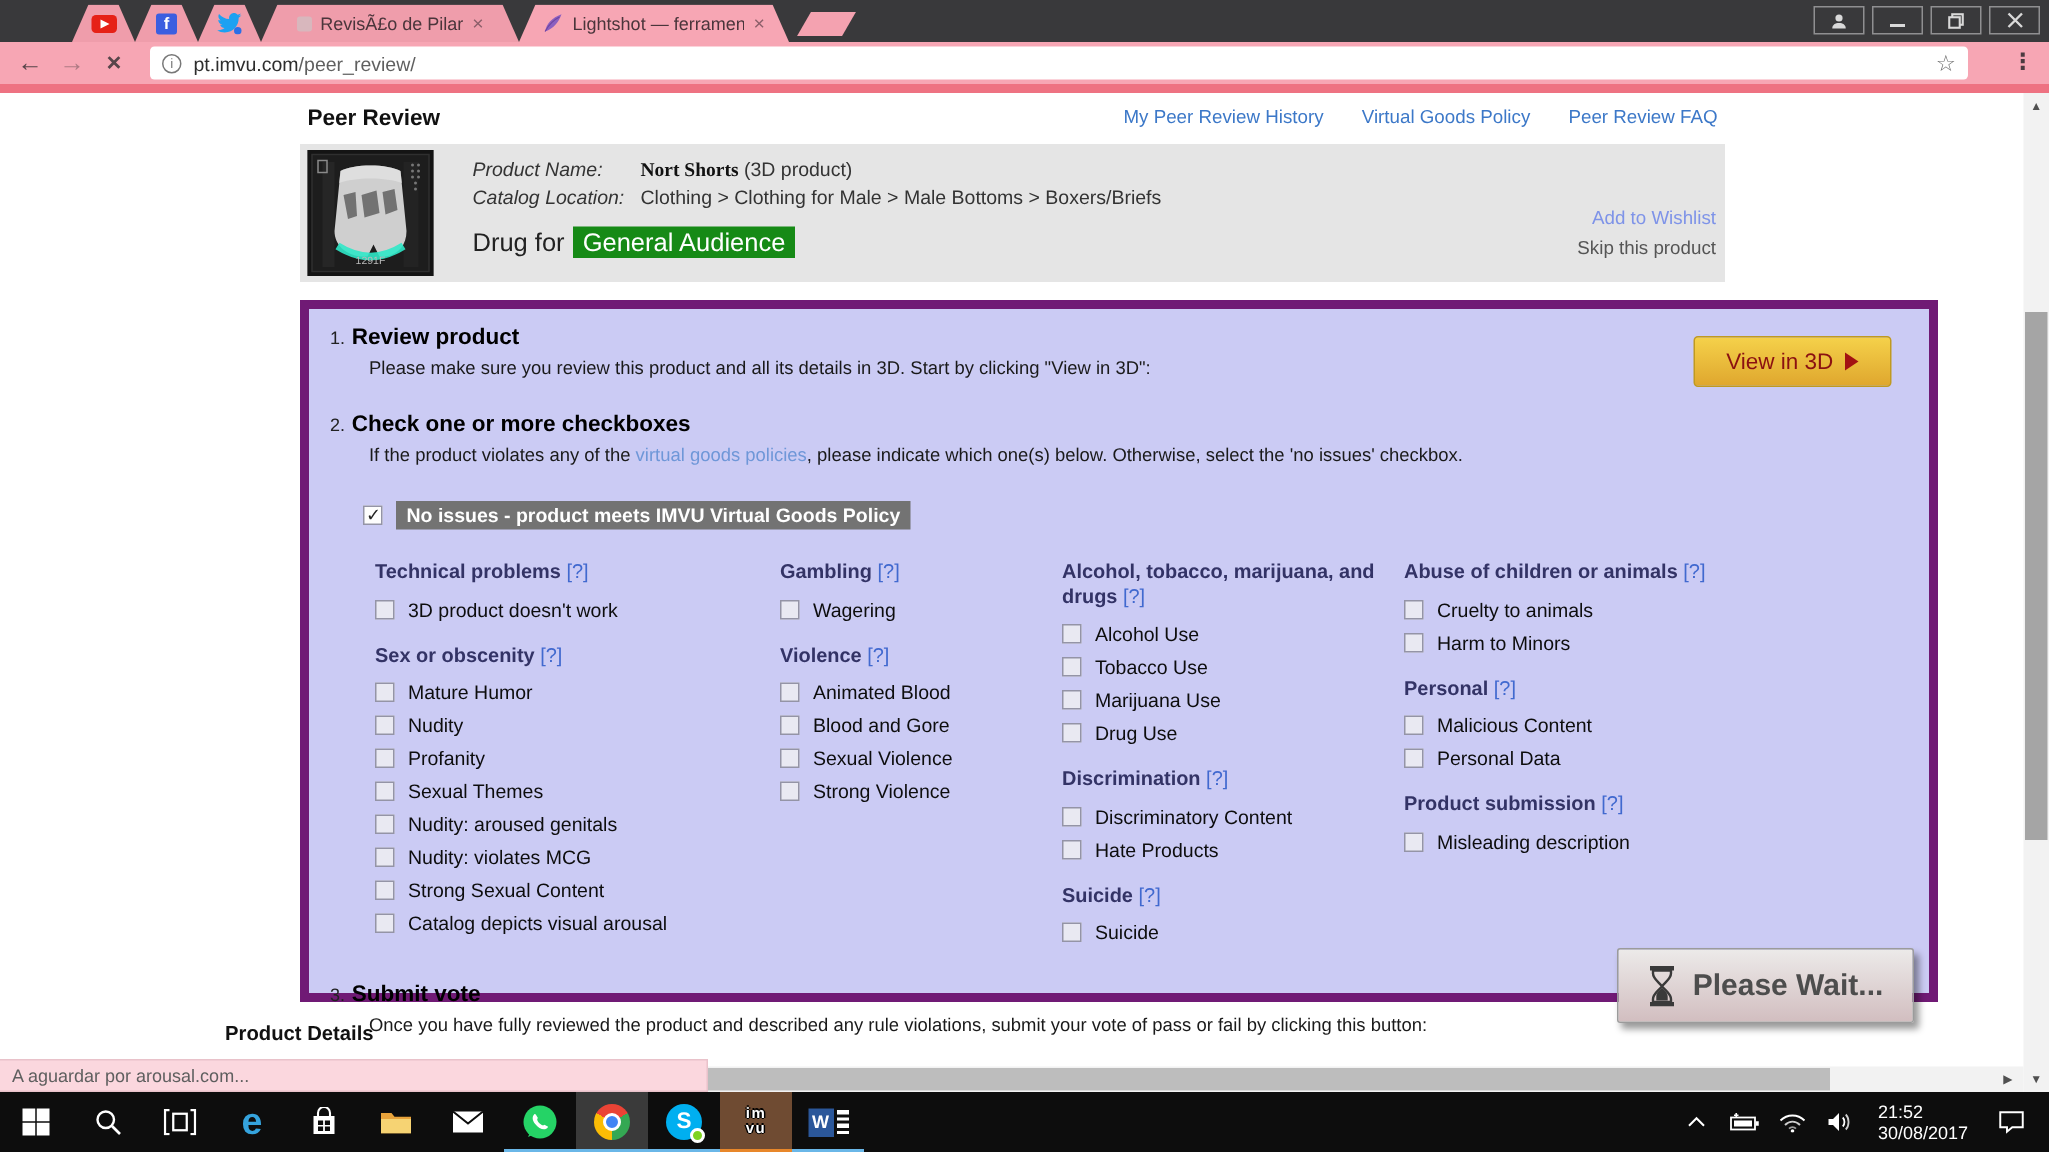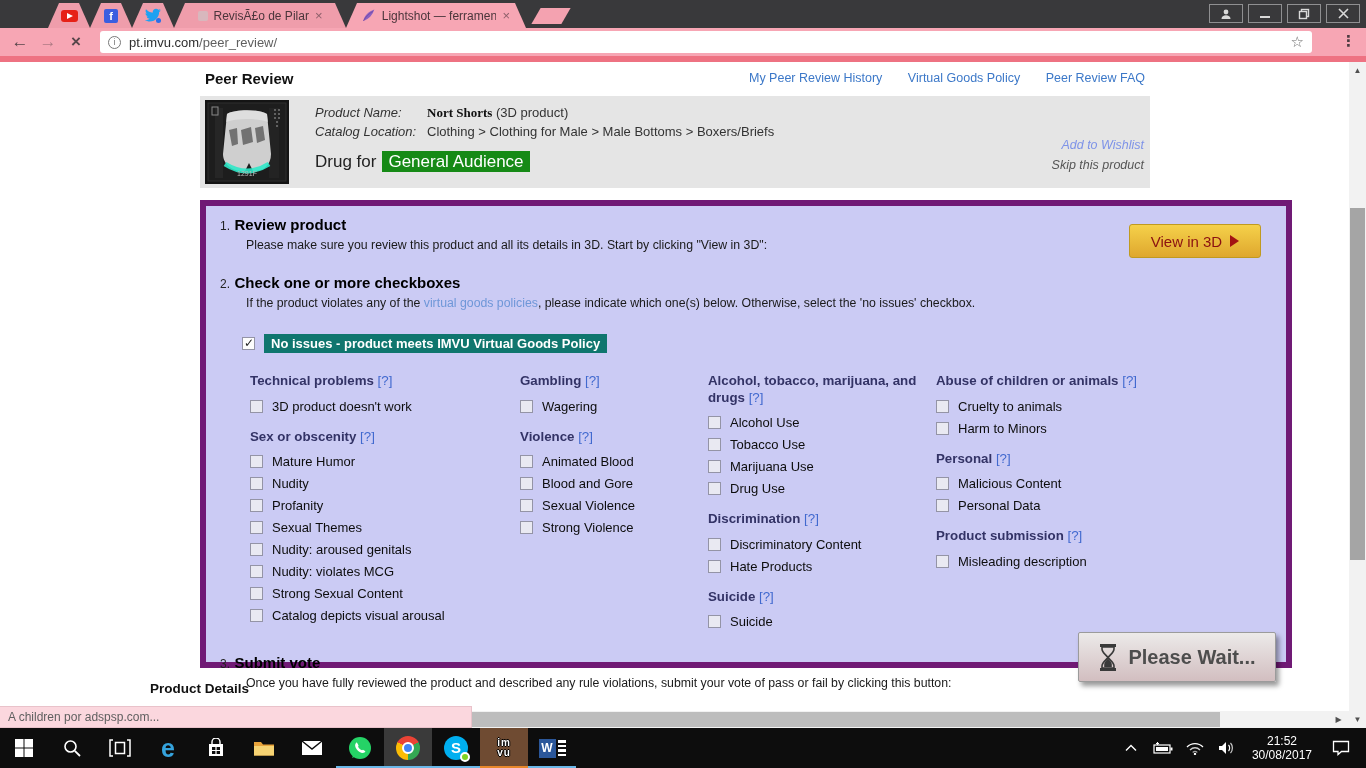--- a/index.html
+++ b/index.html
@@ -43,39 +43,39 @@
   #hdr-links a{color:#3c78c8;text-decoration:none;margin-left:22px;}
 
   #prod-band{position:absolute;left:200px;top:34px;width:950px;height:92px;background:#e5e5e5;}
   #thumb{position:absolute;left:5px;top:4px;width:84px;height:84px;background:#111;}
   .p-rows{position:absolute;left:115px;top:9px;font-size:13px;color:#333;}
   .p-row{margin-bottom:3px;}
   .p-row b{color:#111;font-family:Liberation Serif, serif;}
   .p-label{display:inline-block;min-width:112px;font-style:italic;}
   #rated-line{position:absolute;left:115px;top:56px;font-size:17px;color:#222;}
   #rated-badge{background:#168a16;color:#fff;font-weight:normal;padding:1px 6px;margin-left:6px;}
-  #wishlist{position:absolute;right:6px;top:42px;text-align:right;font-size:12.5px;font-style:italic;}
+  #wishlist{position:absolute;right:6px;top:42px;text-align:right;font-size:12.5px;}
   #wishlist a{color:#7e93e8;text-decoration:none;display:block;margin-bottom:6px;}
   #skip{color:#555;}
 
   #panel{position:absolute;left:200px;top:138px;width:1092px;height:468px;background:#cbcbf4;border:6px solid #701a75;padding:10px 12px 0 14px;}
   .stepnum{font-size:12px;color:#222;}
   .steptitle{font-size:15px;font-weight:bold;color:#000;}
   .stepdesc{margin:4px 0 0 26px;font-size:12.3px;color:#1a1a1a;}
   .stepdesc a{color:#6f97d8;text-decoration:none;}
   #view3d{position:absolute;right:13px;top:8px;width:132px;height:34px;
     background:linear-gradient(180deg,#f5d14a,#dfa72e);border:1px solid #c09a20;border-radius:3px;
     color:#8b1111;font-size:15px;display:flex;align-items:center;justify-content:center;gap:8px;}
   #view3d .tri{width:0;height:0;border-left:9px solid #a31212;border-top:6px solid transparent;border-bottom:6px solid transparent;}
   #step2{margin-top:22px;}
   #noissues{margin:24px 0 0 22px;display:flex;align-items:center;gap:9px;}
   .cb{width:13px;height:13px;background:#e9e9f2;border:1px solid #9494a6;display:inline-block;flex:0 0 auto;}
   .cb.checked{background:#fdfdfd;position:relative;}
   .cb.checked:after{content:"✓";position:absolute;left:1px;top:-2px;font-size:12px;font-weight:bold;color:#222;}
-  #noissues-badge{background:#0f766e;color:#fff;font-weight:bold;font-size:13px;padding:2px 7px;}
+  #noissues-badge{background:#737373;color:#fff;font-weight:bold;font-size:13px;padding:2px 7px;}
   #cb-columns{display:flex;margin:20px 0 0 30px;}
   .cb-col{flex:0 0 auto;}
   .cb-col.c0{width:270px;} .cb-col.c1{width:188px;} .cb-col.c2{width:228px;} .cb-col.c3{width:224px;}
   .cb-group{margin-bottom:15px;}
   .cb-head{font-size:13.3px;font-weight:bold;color:#333366;margin-bottom:9px;padding-right:10px;line-height:1.25;}
   .cb-head .help{font-weight:normal;color:#4169cf;text-decoration:none;}
   .cb-row{display:flex;align-items:center;gap:9px;margin-bottom:7px;}
   .cb-lab{font-size:13px;color:#0d0d0d;}
   #step3{position:relative;margin-top:10px;}
   #wait-btn{position:absolute;right:-2px;top:-22px;width:198px;height:50px;
@@ -96,21 +96,21 @@
 
   
   #taskbar{position:absolute;left:0;top:728px;width:1366px;height:40px;background:#0d0d0d;display:flex;}
   #taskbar-apps{display:flex;}
   .tb-app{width:48px;height:40px;position:relative;display:flex;align-items:center;justify-content:center;}
   .tb-app.active{background:#3a3a3a;}
   .tb-underline{position:absolute;left:0;bottom:0;width:48px;height:2px;}
   .tb-ic{display:flex;align-items:center;justify-content:center;}
   #tray{margin-left:auto;display:flex;align-items:center;gap:10px;padding-right:10px;color:#fff;}
   .tray-ic{display:flex;align-items:center;justify-content:center;width:22px;}
-  #clock{text-align:center;font-size:12px;line-height:14px;margin:0 4px;}
+  #clock{text-align:left;font-size:12px;line-height:14px;margin:0 4px;}
 </style>
 </head>
 <body>
 
 <div id="frame">
   <div class="tabs">
     <div class="tab pinned">
       <span class="yt"></span>
     </div>
     <div class="tab pinned">
@@ -408,21 +408,21 @@
 
 <div id="vscroll">
   <div class="sb-arrow" style="top:0">▲</div>
   <div id="vthumb"></div>
   <div class="sb-arrow" style="bottom:0;top:auto">▼</div>
 </div>
 <div id="hscroll">
   <div id="hthumb"></div>
   <div class="sb-arrow">▶</div>
 </div>
-<div id="status-bubble">A children por adspsp.com...</div>
+<div id="status-bubble">A aguardar por arousal.com...</div>
 
 <div id="taskbar">
   <div id="taskbar-apps">
       <div class="tb-app">
         <span class="tb-ic">
           <svg width="20" height="20" viewBox="0 0 20 20">
             <rect x="1" y="1" width="8.5" height="8.5" fill="#fff"></rect>
             <rect x="10.5" y="1" width="8.5" height="8.5" fill="#fff"></rect>
             <rect x="1" y="10.5" width="8.5" height="8.5" fill="#fff"></rect>
             <rect x="10.5" y="10.5" width="8.5" height="8.5" fill="#fff"></rect>

